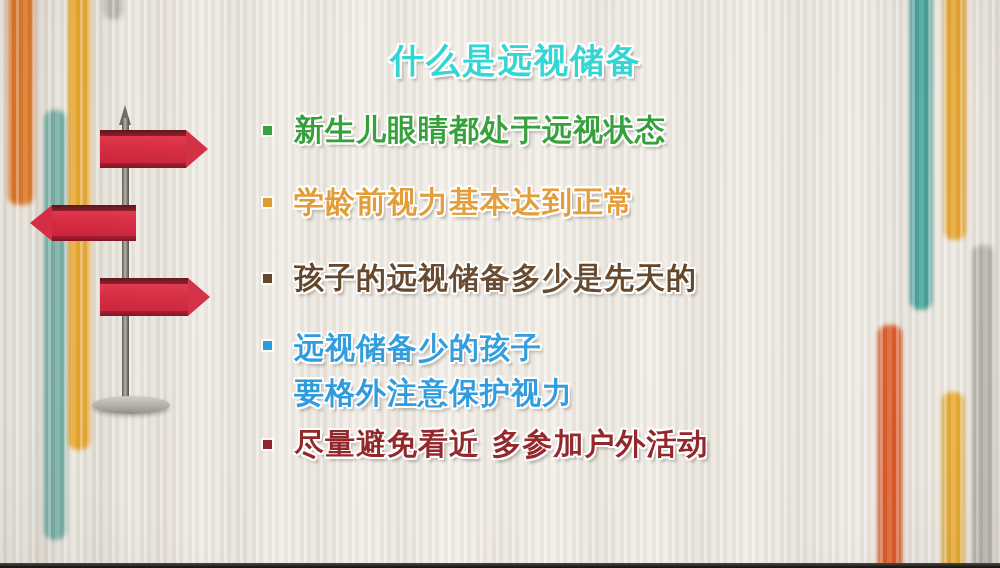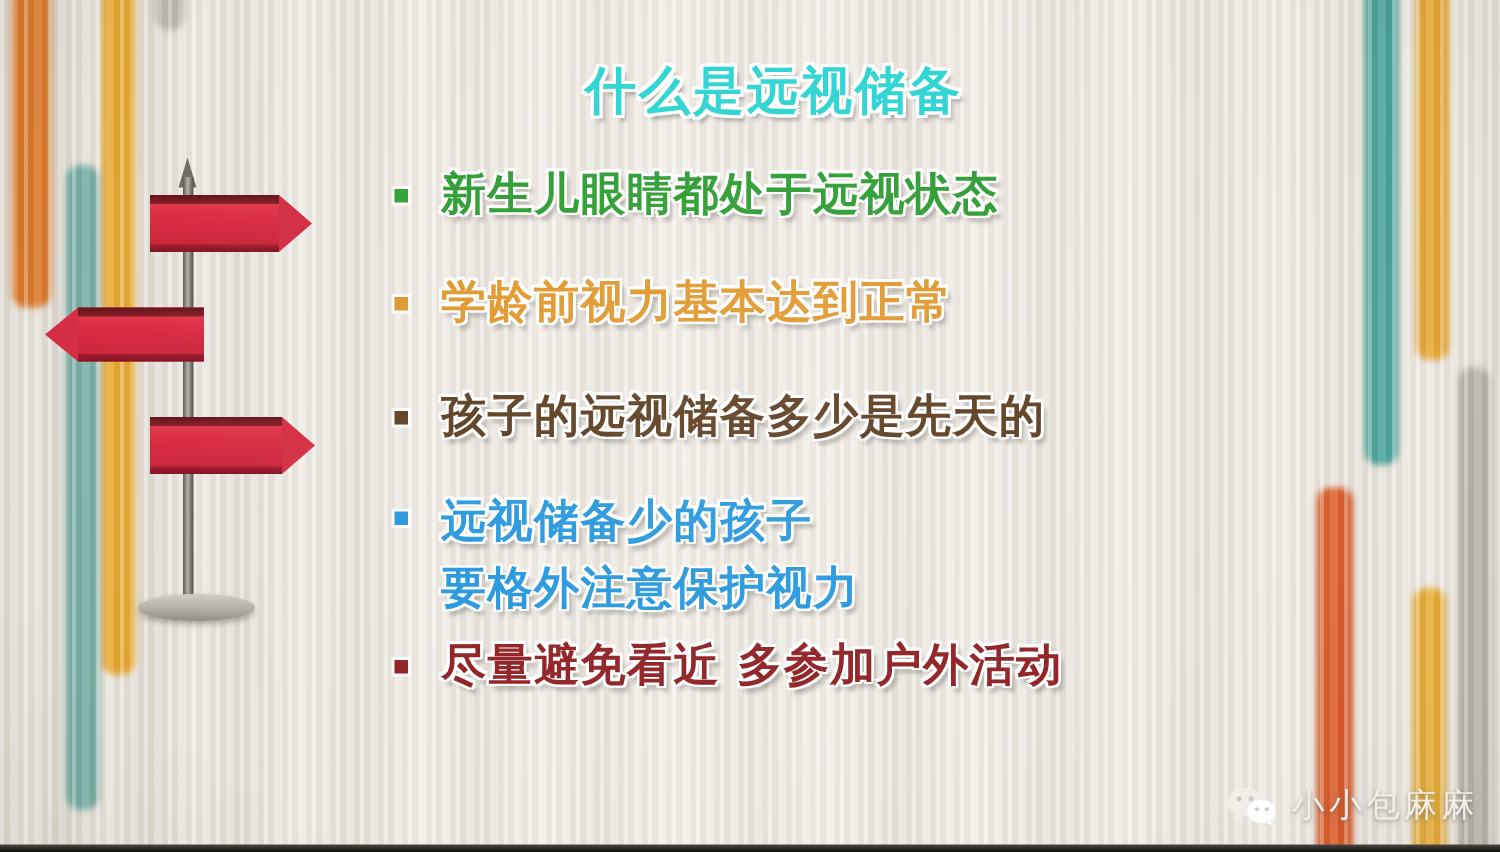--- a/index.html
+++ b/index.html
@@ -178,30 +178,15 @@
         </div>
         <div class="bullet-row" style="top: 424px;">
           <span class="dot" style="background: rgb(143, 31, 34);"></span>
           <span class="btext ol-w" style="color: rgb(143, 31, 34);">尽量避免看近 多参加户外活动</span>
         </div>
       </div>
   </div>
 
   <div id="vign"></div>
 
-  <div id="watermark">
-    <div class="wx-logo">
-      <svg viewBox="0 0 34 27" width="34" height="27" aria-hidden="true">
-        <ellipse cx="12" cy="10.5" rx="11.5" ry="9.5" fill="#f2efe9" opacity="0.93"></ellipse>
-        <path d="M6 18 L4.5 23.5 L10 20.3 Z" fill="#f2efe9" opacity="0.93"></path>
-        <circle cx="8" cy="8.5" r="1.7" fill="#cfcabf"></circle>
-        <circle cx="16" cy="8.5" r="1.7" fill="#cfcabf"></circle>
-        <ellipse cx="23" cy="17" rx="9.5" ry="7.8" fill="#ffffff" opacity="0.96"></ellipse>
-        <path d="M29 23 L31 26.6 L26.5 24.6 Z" fill="#ffffff" opacity="0.96"></path>
-        <circle cx="20" cy="15.5" r="1.4" fill="#cfcabf"></circle>
-        <circle cx="26.5" cy="15.5" r="1.4" fill="#cfcabf"></circle>
-      </svg>
-    </div>
-    <div class="wm-text">小小包麻麻</div>
-  </div>
 
   <div class="bottom-line"></div>
 </div>
 
 </body></html>

